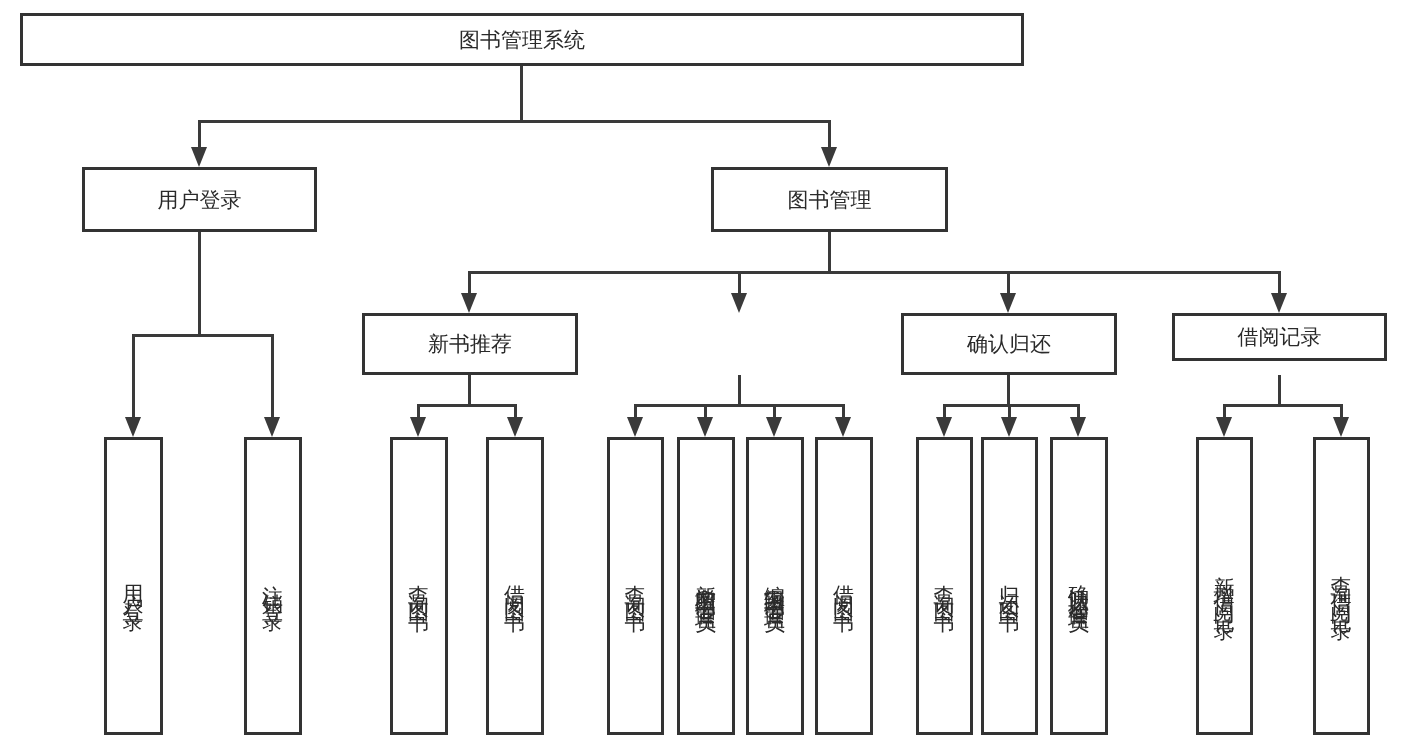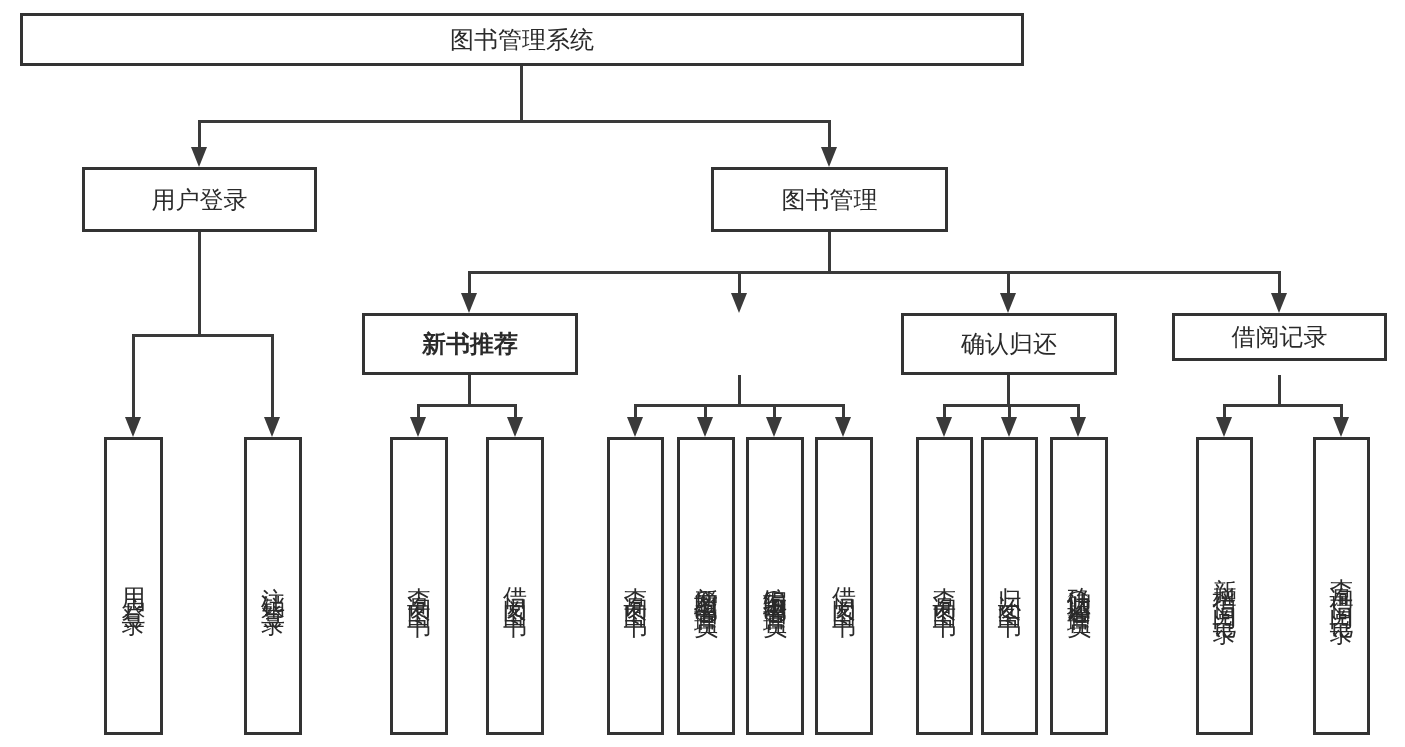--- a/index.html
+++ b/index.html
@@ -13,21 +13,21 @@
   }
   .box {
     position: absolute;
     box-sizing: border-box;
     background: #ffffff;
     border: 3px solid #333333;
     display: flex;
     align-items: center;
     justify-content: center;
     color: #2a2a2a;
-    font-size: 24px;
+    font-size: 21px;
     text-align: center;
   }
   .vbox .label {
     writing-mode: vertical-rl;
     text-orientation: mixed;
     letter-spacing: 9px;
     line-height: 1;
   }
   .vbox .label.long { letter-spacing: 4px; }
   .vline { position: absolute; width: 3px; background: #3a3a3a; }
@@ -59,21 +59,21 @@
   </div>
 
   <div class="box" style="left:82px; top:167px; width:235px; height:65px;">
     <span>用户登录</span>
   </div>
 
   <div class="box" style="left:711px; top:167px; width:237px; height:65px;">
     <span>图书管理</span>
   </div>
 
-  <div class="box" style="left:362px; top:313px; width:216px; height:62px;font-weight:bold;">
+  <div class="box" style="left:362px; top:313px; width:216px; height:62px;">
     <span>新书推荐</span>
   </div>
 
 
   <div class="box" style="left:901px; top:313px; width:216px; height:62px;">
     <span>确认归还</span>
   </div>
 
   <div class="box" style="left:1172px; top:313px; width:215px; height:48px;">
     <span>借阅记录</span>

